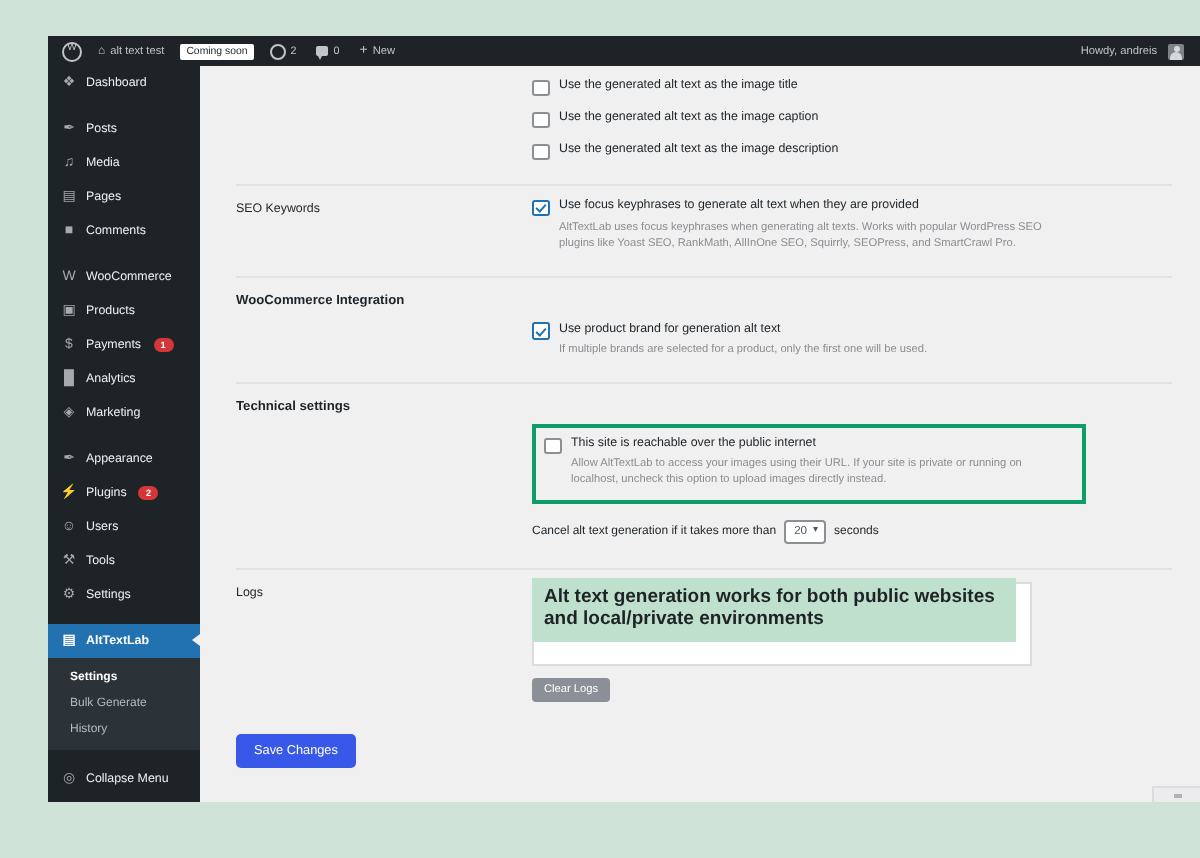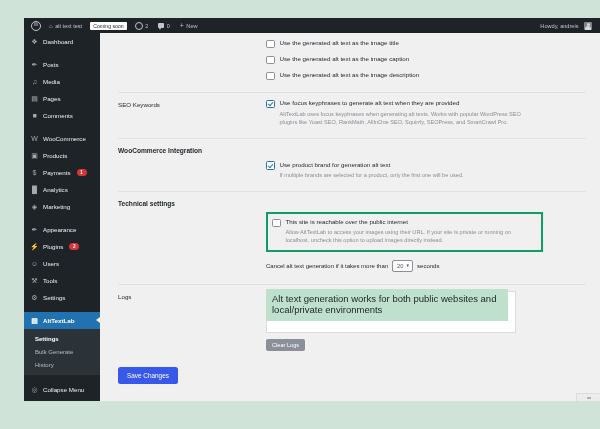--- a/index.html
+++ b/index.html
@@ -223,21 +223,21 @@
     background: #fff;
     border-radius: 2px;
     height: 10px;
     padding: 0 3px 0 4px;
     display: inline-flex; align-items: center; gap: 3px;
     font-size: 5.8px; color: #50575e;
   }
   .chev { font-size: 5px; color: #50575e; line-height: 1; }
 
   
-  .log-wrap { position: relative; width: 252px; }
+  .log-wrap { position: relative; width: 252px; font-weight: bold; }
   .log-area {
     width: 250px; height: 42px;
     background: #fff;
     border: 1px solid #dcdcde;
     box-sizing: border-box;
   }
   .annot {
     position: absolute;
     left: 0; top: -2px;
     width: 242px;

